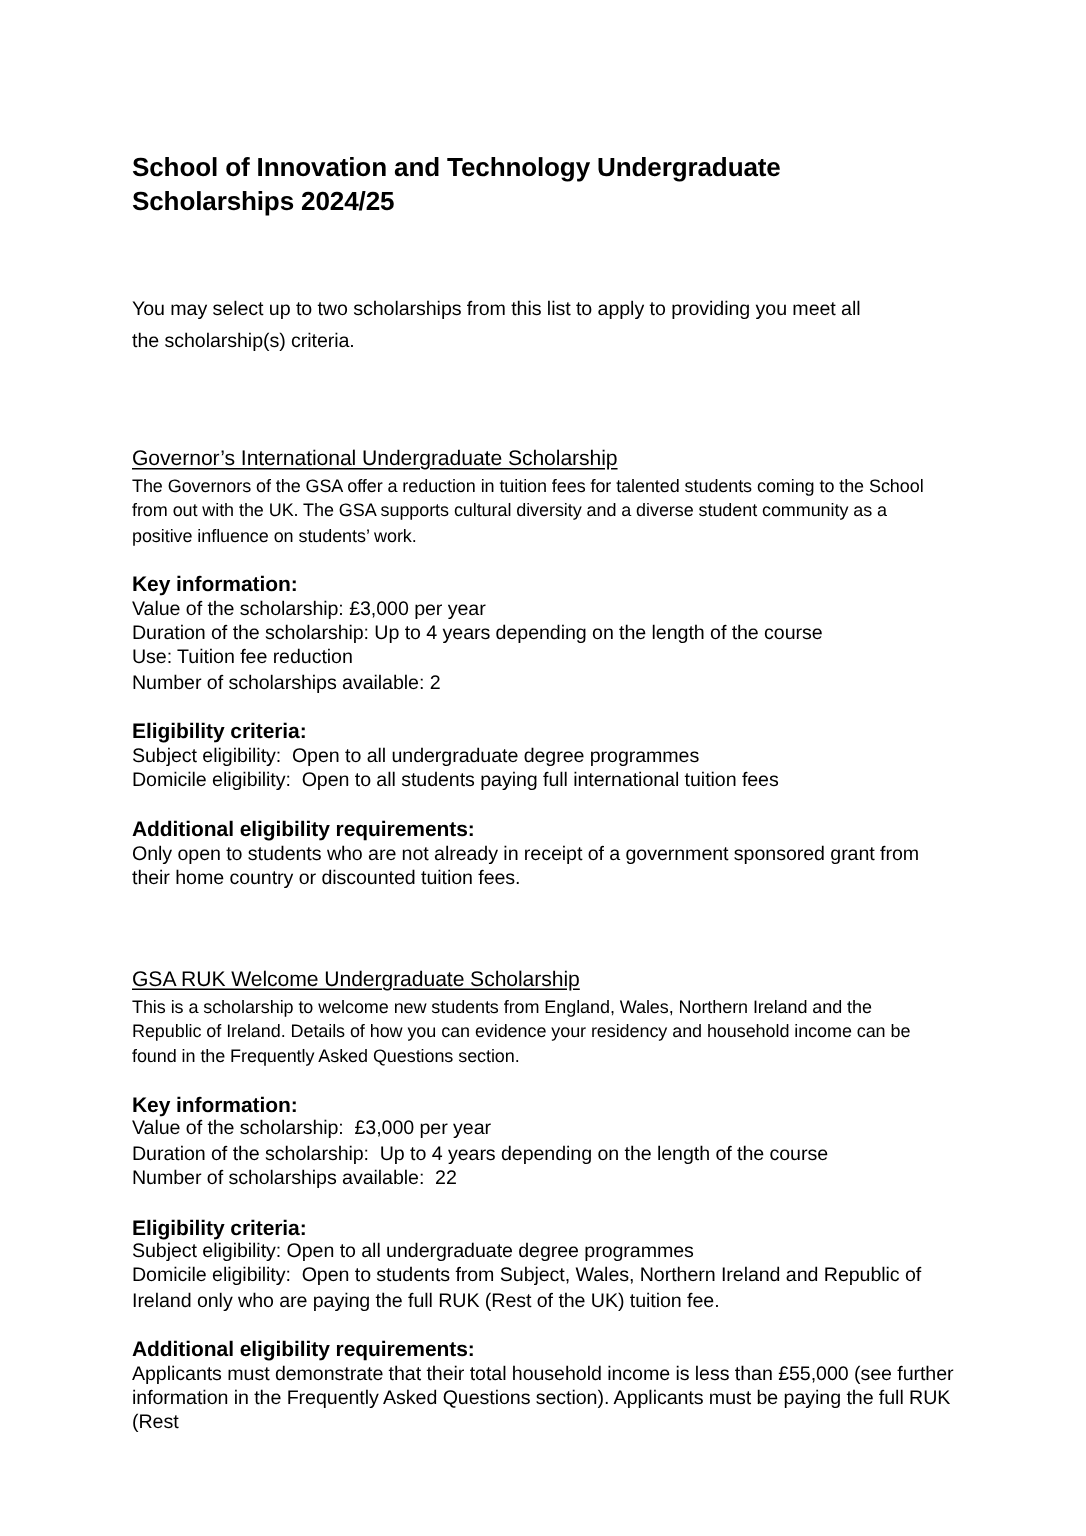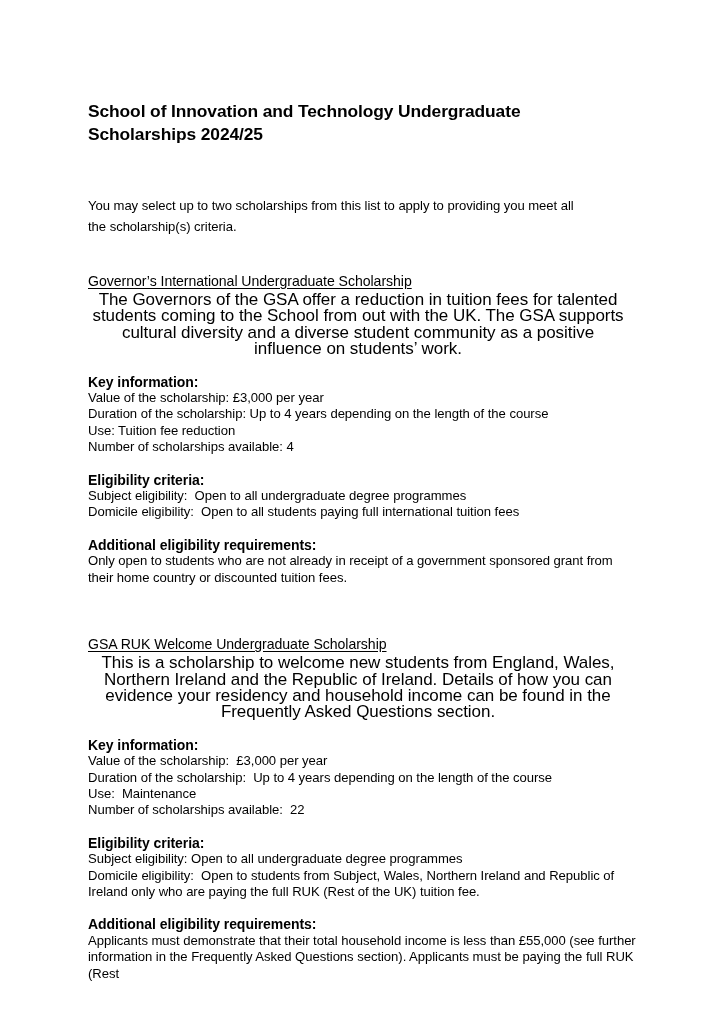--- a/index.html
+++ b/index.html
@@ -32,41 +32,40 @@
     max-width: 505px;
   }
   .intro {
     margin-top: 51px;
     font-size: 13.1px;
     line-height: 20.5px;
     max-width: 497px;
     letter-spacing: -0.05px;
   }
   .section {
-    margin-top: 35px;
+    margin-top: 59px;
   }
   .section + .section {
     margin-top: 49px;
   }
   .section-heading {
     font-size: 14.1px;
     line-height: 19px;
     text-decoration: underline;
     text-underline-offset: 2px;
     margin: 0 0 1px 0;
     display: inline-block;
     letter-spacing: -0.05px;
   }
   .para {
-    font-size: 17px;
+    font-size: 12px;
     line-height: 16.4px;
     margin: 0;
     max-width: 548px;
     letter-spacing: -0.05px;
-    text-align: center;
   }
   .block {
     margin-top: 16px;
   }
   .block-label {
     font-size: 14px;
     line-height: 16.4px;
     font-weight: bold;
     margin: 0;
     letter-spacing: -0.05px;
@@ -94,21 +93,21 @@
 
   <div class="section">
     <div class="section-heading">Governor’s International Undergraduate Scholarship</div>
     <p class="para desc">The Governors of the GSA offer a reduction in tuition fees for talented students coming to the School from out with the UK. The GSA supports cultural diversity and a diverse student community as a positive influence on students’ work.</p>
 
     <div class="block">
       <p class="block-label">Key information:</p>
       <p class="line">Value of the scholarship: £3,000 per year</p>
       <p class="line">Duration of the scholarship: Up to 4 years depending on the length of the course</p>
       <p class="line">Use: Tuition fee reduction</p>
-      <p class="line">Number of scholarships available: 4</p>
+      <p class="line">Number of scholarships available: 2</p>
     </div>
 
     <div class="block">
       <p class="block-label">Eligibility criteria:</p>
       <p class="line">Subject eligibility:  Open to all undergraduate degree programmes</p>
       <p class="line">Domicile eligibility:  Open to all students paying full international tuition fees</p>
     </div>
 
     <div class="block">
       <p class="block-label">Additional eligibility requirements:</p>
@@ -117,21 +116,20 @@
   </div>
 
   <div class="section">
     <div class="section-heading">GSA RUK Welcome Undergraduate Scholarship</div>
     <p class="para desc">This is a scholarship to welcome new students from England, Wales, Northern Ireland and the Republic of Ireland. Details of how you can evidence your residency and household income can be found in the Frequently Asked Questions section.</p>
 
     <div class="block">
       <p class="block-label">Key information:</p>
       <p class="line">Value of the scholarship:  £3,000 per year</p>
       <p class="line">Duration of the scholarship:  Up to 4 years depending on the length of the course</p>
-      <p class="line">Use:  Maintenance</p>
       <p class="line">Number of scholarships available:  22</p>
     </div>
 
     <div class="block">
       <p class="block-label">Eligibility criteria:</p>
       <p class="line">Subject eligibility: Open to all undergraduate degree programmes</p>
       <p class="line">Domicile eligibility:  Open to students from Subject, Wales, Northern Ireland and Republic of Ireland only who are paying the full RUK (Rest of the UK) tuition fee.</p>
     </div>
 
     <div class="block">

